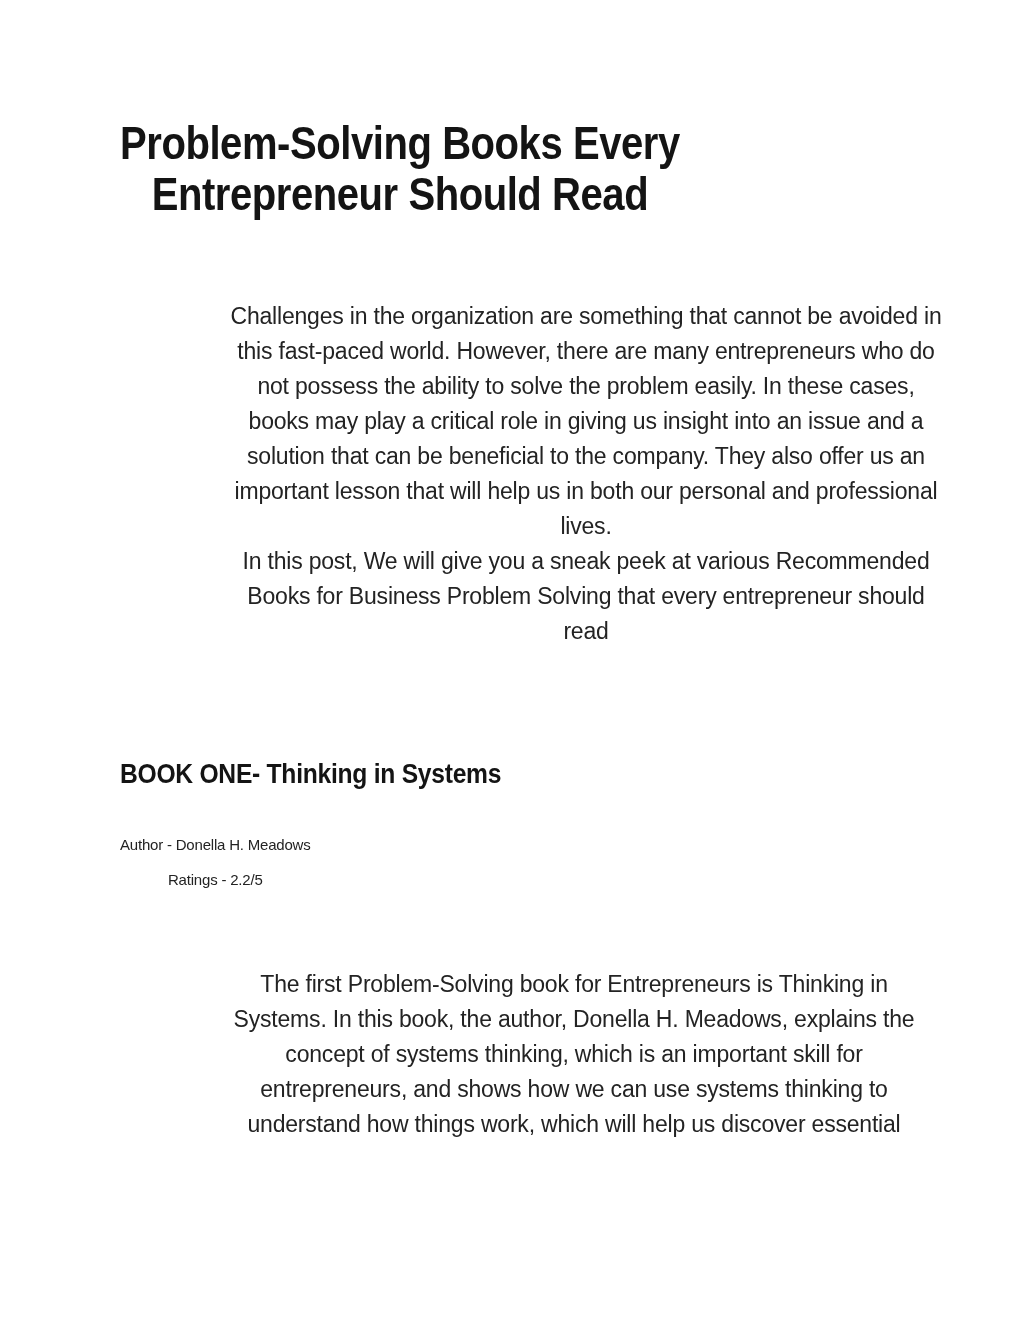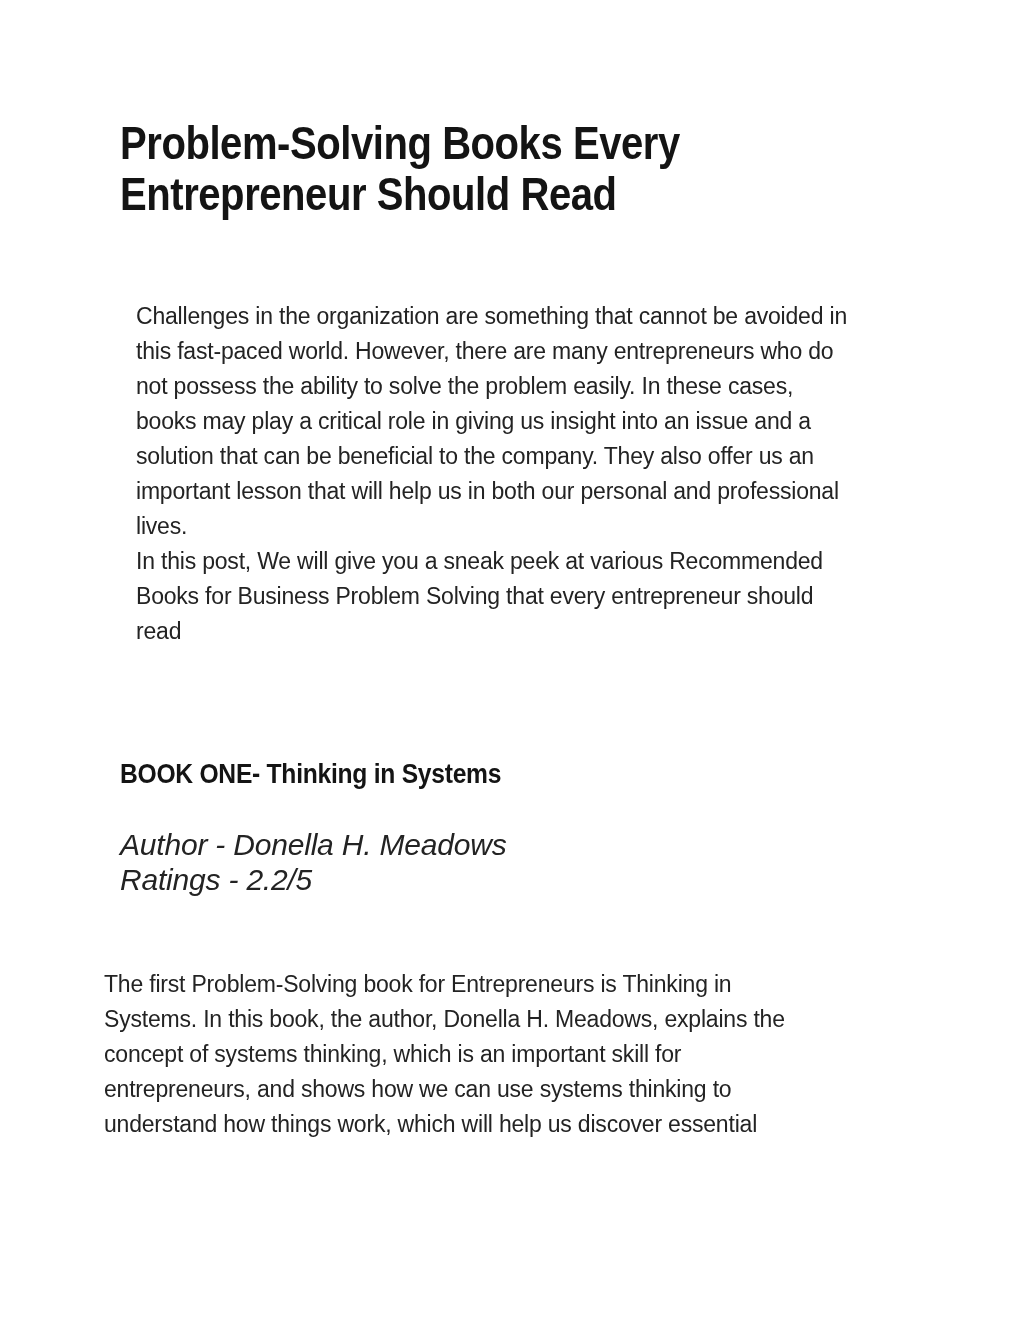--- a/index.html
+++ b/index.html
@@ -7,20 +7,21 @@
     padding: 0;
     background: #ffffff;
   }
   .page {
     position: relative;
     width: 1024px;
     height: 1325px;
     background: var(--page-bg, #ffffff);
     font-family: "Liberation Sans", sans-serif;
     overflow: hidden;
+    text-align: center;
   }
   .doc-title {
     position: absolute;
     left: 120px;
     top: 118px;
     margin: 0;
     font-size: 46px;
     line-height: 51px;
     font-weight: 700;
     letter-spacing: -0.5px;
@@ -57,29 +58,28 @@
     white-space: nowrap;
     transform: scaleX(0.88);
     transform-origin: 0 0;
   }
   .meta {
     position: absolute;
     left: 120px;
     top: 827px;
   }
   .meta-line {
-    font-size: 30px;
+    font-size: 15px;
     line-height: 35px;
     letter-spacing: -0.2px;
     color: var(--body-color, #232323);
-    font-style: italic;
   }
   .description {
     position: absolute;
-    left: 104px;
+    left: 124px;
     top: 967px;
     width: 900px;
   }
 </style>
 </head>
 <body>
 
 <div class="page">
 
   <h1 class="doc-title">Problem-Solving Books Every

